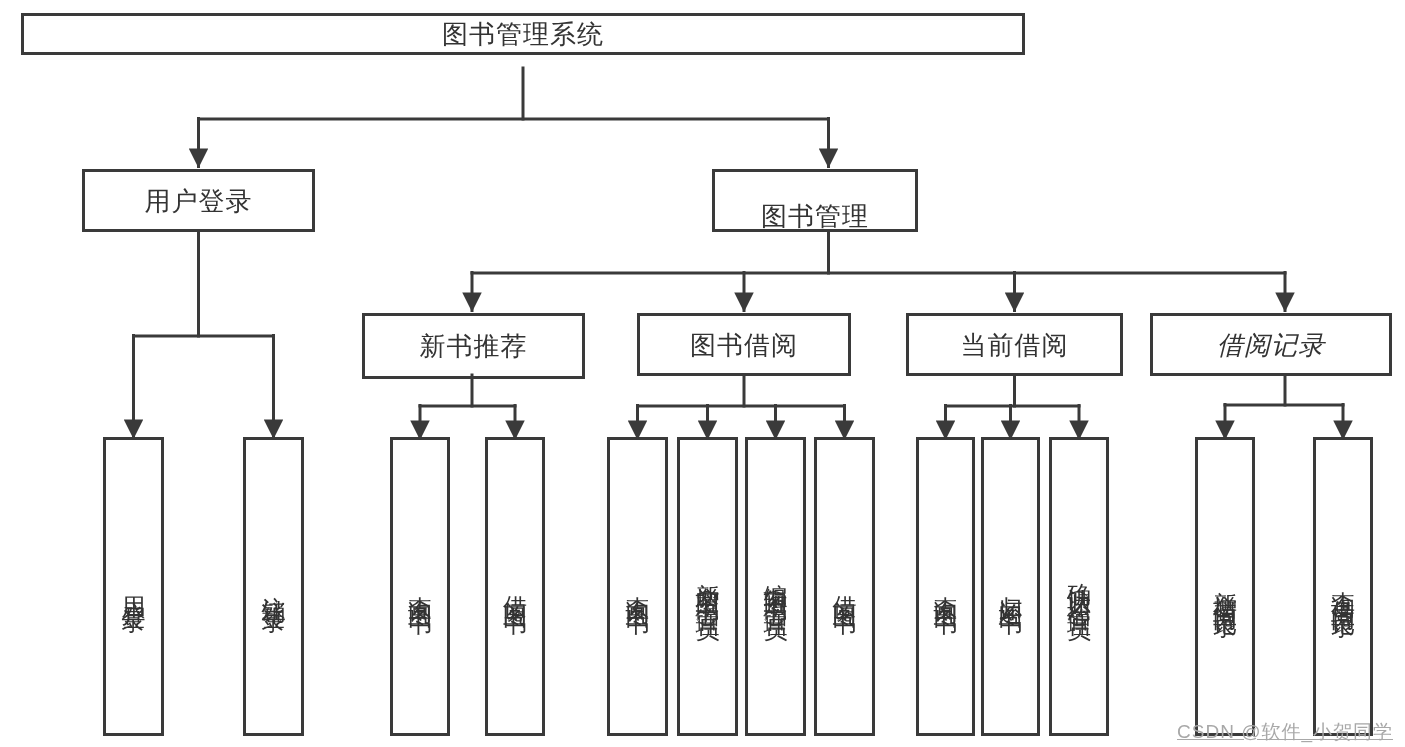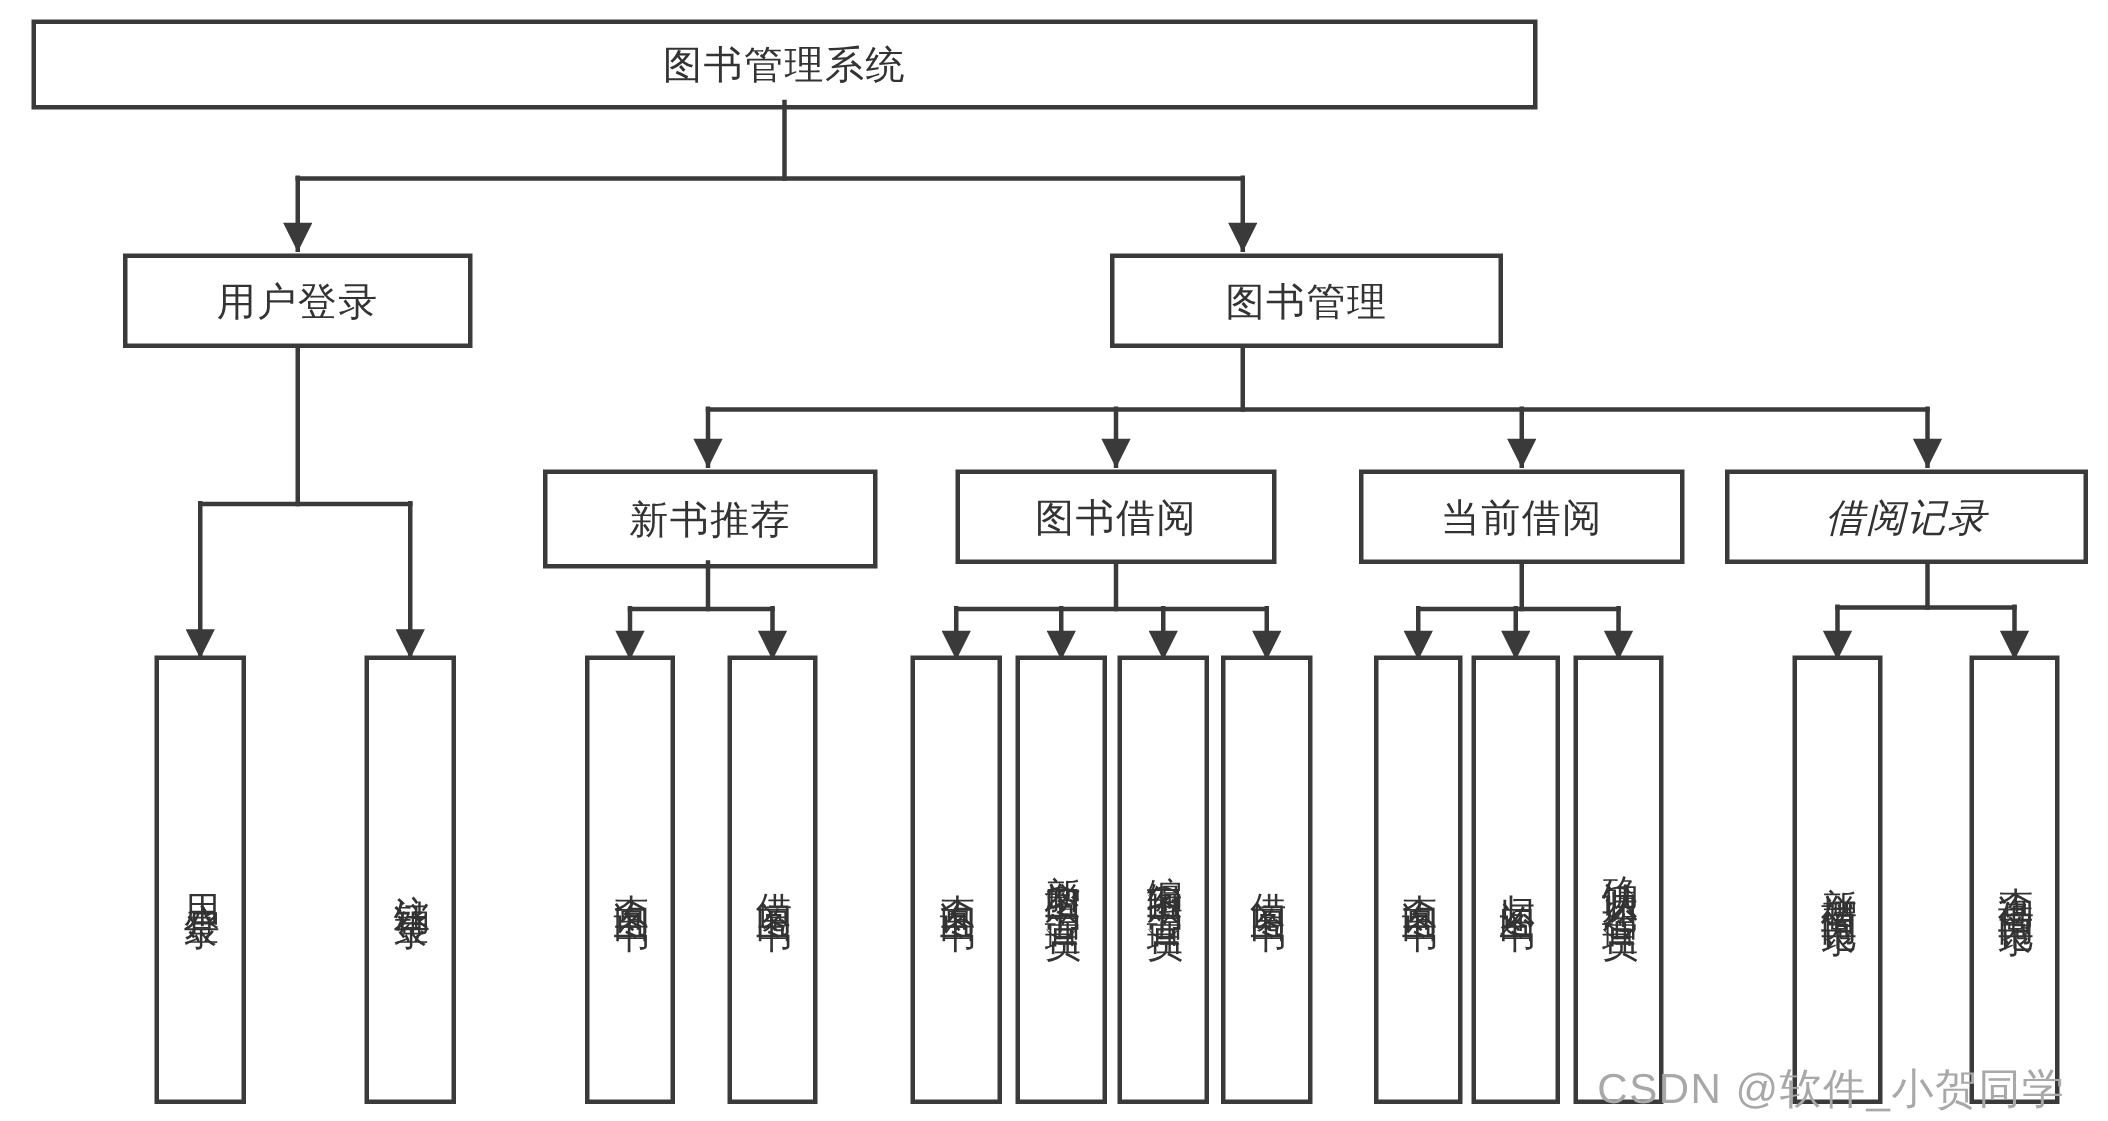--- a/index.html
+++ b/index.html
@@ -41,42 +41,43 @@
     left:0;top:0;
     width:1405px;height:747px;
     color:var(--line);
     pointer-events:none;
     z-index:3;
   }
   svg.connectors line{stroke:currentColor;stroke-width:3;}
   .plain{stroke-linecap:square;}
   .watermark{
     position:absolute;
-    right:28px;
+    right:12px;
     bottom:2px;
-    font-size:28px;
+    font-size:19px;
     letter-spacing:1px;
     color:var(--wm);
     z-index:5;
     white-space:nowrap;
+    text-decoration:underline;
   }
 </style>
 </head>
 <body>
 
 <div class="canvas">
 
-  <div class="node hnode" style="left:21px;top:13px;width:1004px;height:60px;">
+  <div class="node hnode" style="left:21px;top:13px;width:1004px;height:42px;">
     <span>图书管理系统</span>
   </div>
 
   <div class="node hnode" style="left:82px;top:169px;width:233px;height:63px;">
     <span>用户登录</span>
   </div>
-  <div class="node hnode" style="left:740px;top:169px;width:262px;height:63px;">
+  <div class="node hnode" style="left:712px;top:169px;width:206px;height:63px;align-items:flex-end;">
     <span>图书管理</span>
   </div>
 
   <div class="node hnode" style="left:362px;top:313px;width:223px;height:66px;">
     <span>新书推荐</span>
   </div>
   <div class="node hnode" style="left:906px;top:313px;width:217px;height:63px;">
     <span>当前借阅</span>
   </div>
   <div class="node hnode" style="left:637px;top:313px;width:214px;height:63px;">

